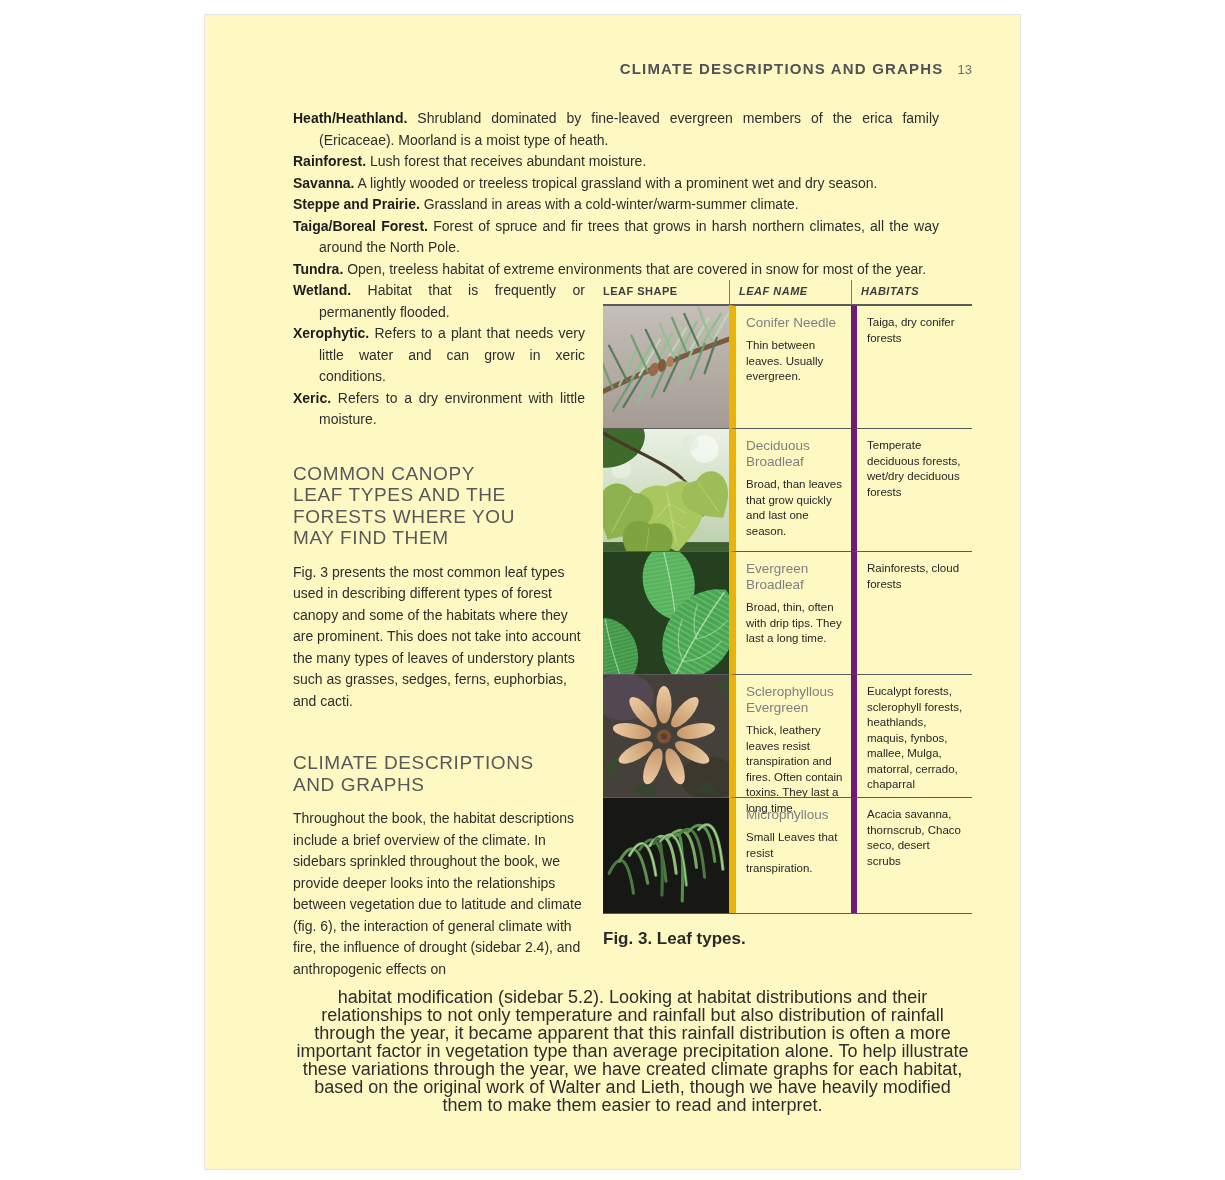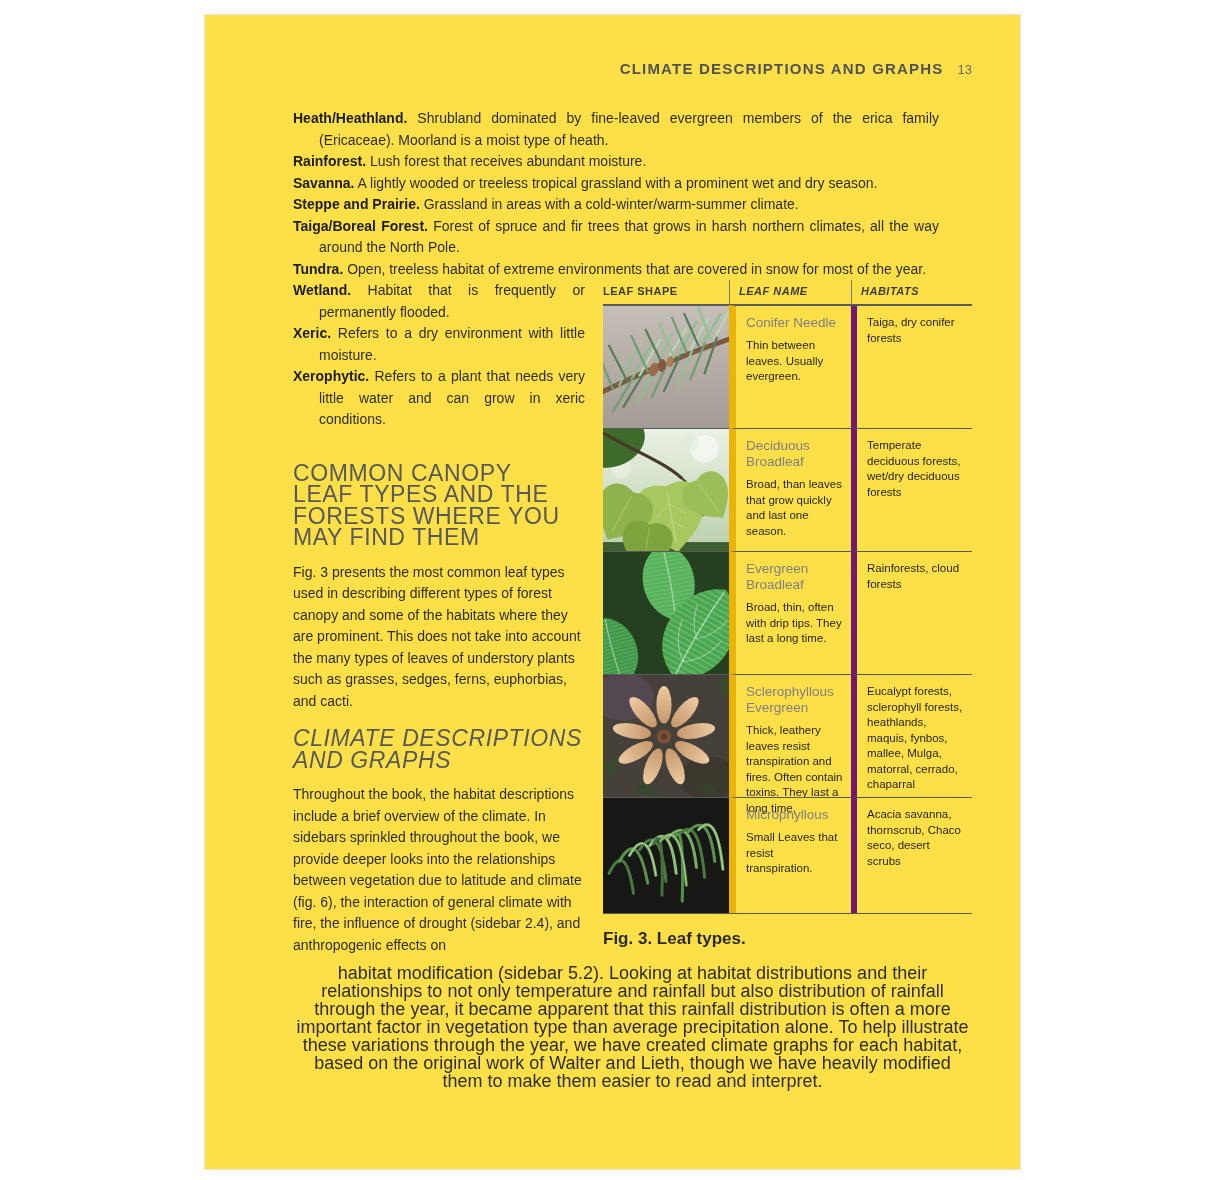--- a/index.html
+++ b/index.html
@@ -1,21 +1,21 @@
 <!DOCTYPE html>
 <html><head>
 <meta charset="utf-8">
 <style>
   html,body{margin:0;padding:0;background:#ffffff;}
   body{width:1225px;min-height:1180px;font-family:"Liberation Sans",sans-serif;}
   .page{
     box-sizing:border-box;
     width:817px;height:1156px;
     margin:14px auto 0 auto;
-    background:#fde047;
+    background:#fef9c3;
     border:1px solid #e4e4e4;
     padding:45px 48px 0 88px;
     overflow:hidden;
     color:#2e2e2e;
   }
   
   .runhead{display:flex;justify-content:flex-end;align-items:baseline;gap:14px;}
   .runhead .title{font-size:15px;font-weight:600;letter-spacing:1.2px;color:#515255;}
   .runhead .pagenum{font-size:13px;color:#6a6b6e;}
   
@@ -24,24 +24,24 @@
     font-size:14px;line-height:21.5px;text-align:justify;
     padding-left:26px;text-indent:-26px;margin:0;
   }
   .entry b{color:#1d1d1d;}
   
   .twocol{display:flex;margin-top:0;}
   .leftcol{width:292px;flex:0 0 292px;}
   .rightcol{width:369px;flex:0 0 369px;margin-left:auto;}
   .sec-heading{
     margin-top:32px;
-    font-size:23px;line-height:21.5px;letter-spacing:0.6px;
+    font-size:19px;line-height:21.5px;letter-spacing:0.6px;
     color:#57585a;font-weight:400;
   }
-  .sec-heading.second{margin-top:16px;font-style:italic;}
+  .sec-heading.second{margin-top:40px;}
   .sec-para{margin:13px 0 0 0;font-size:14px;line-height:21.5px;text-align:left;}
   
   .ltable{display:grid;grid-template-columns:126px 122px 121px;grid-template-rows:25px 123px 123px 123px 123px 116px;border-bottom:1px solid #5a5a5a;}
   .th{
     font-size:11px;font-weight:700;letter-spacing:0.5px;color:#3d3d3f;
     padding-top:5px;box-sizing:border-box;border-bottom:1px solid #5a5a5a;
   }
   .th.c2,.th.c3{border-left:1px solid #7a7a7a;padding-left:9px;font-style:italic;}
   .cell{box-sizing:border-box;border-top:1px solid #5a5a5a;}
   .photo-cell{padding:0;overflow:hidden;background:#222;}
@@ -69,22 +69,22 @@
     <p class="entry"><b>Savanna.</b> <span>A lightly wooded or treeless tropical grassland with a prominent wet and dry season.</span></p>
     <p class="entry"><b>Steppe and Prairie.</b> <span>Grassland in areas with a cold-winter/warm-summer climate.</span></p>
     <p class="entry"><b>Taiga/Boreal Forest.</b> <span>Forest of spruce and fir trees that grows in harsh northern climates, all the way around the North Pole.</span></p>
     <p class="entry"><b>Tundra.</b> <span>Open, treeless habitat of extreme environments that are covered in snow for most of the year.</span></p>
   </div>
 
   <div class="twocol">
 
     <div class="leftcol">
       <p class="entry"><b>Wetland.</b> <span>Habitat that is frequently or permanently flooded.</span></p>
+      <p class="entry"><b>Xerophytic.</b> <span>Refers to a plant that needs very little water and can grow in xeric conditions.</span></p>
       <p class="entry"><b>Xeric.</b> <span>Refers to a dry environment with little moisture.</span></p>
-      <p class="entry"><b>Xerophytic.</b> <span>Refers to a plant that needs very little water and can grow in xeric conditions.</span></p>
 
       <div class="sec-heading">
         <div>COMMON CANOPY</div>
         <div>LEAF TYPES AND THE</div>
         <div>FORESTS WHERE YOU</div>
         <div>MAY FIND THEM</div>
       </div>
       <p class="sec-para">Fig. 3 presents the most common leaf types used in describing different types of forest canopy and some of the habitats where they are prominent. This does not take into account the many types of leaves of understory plants such as grasses, sedges, ferns, euphorbias, and cacti.</p>
 
       <div class="sec-heading second">

